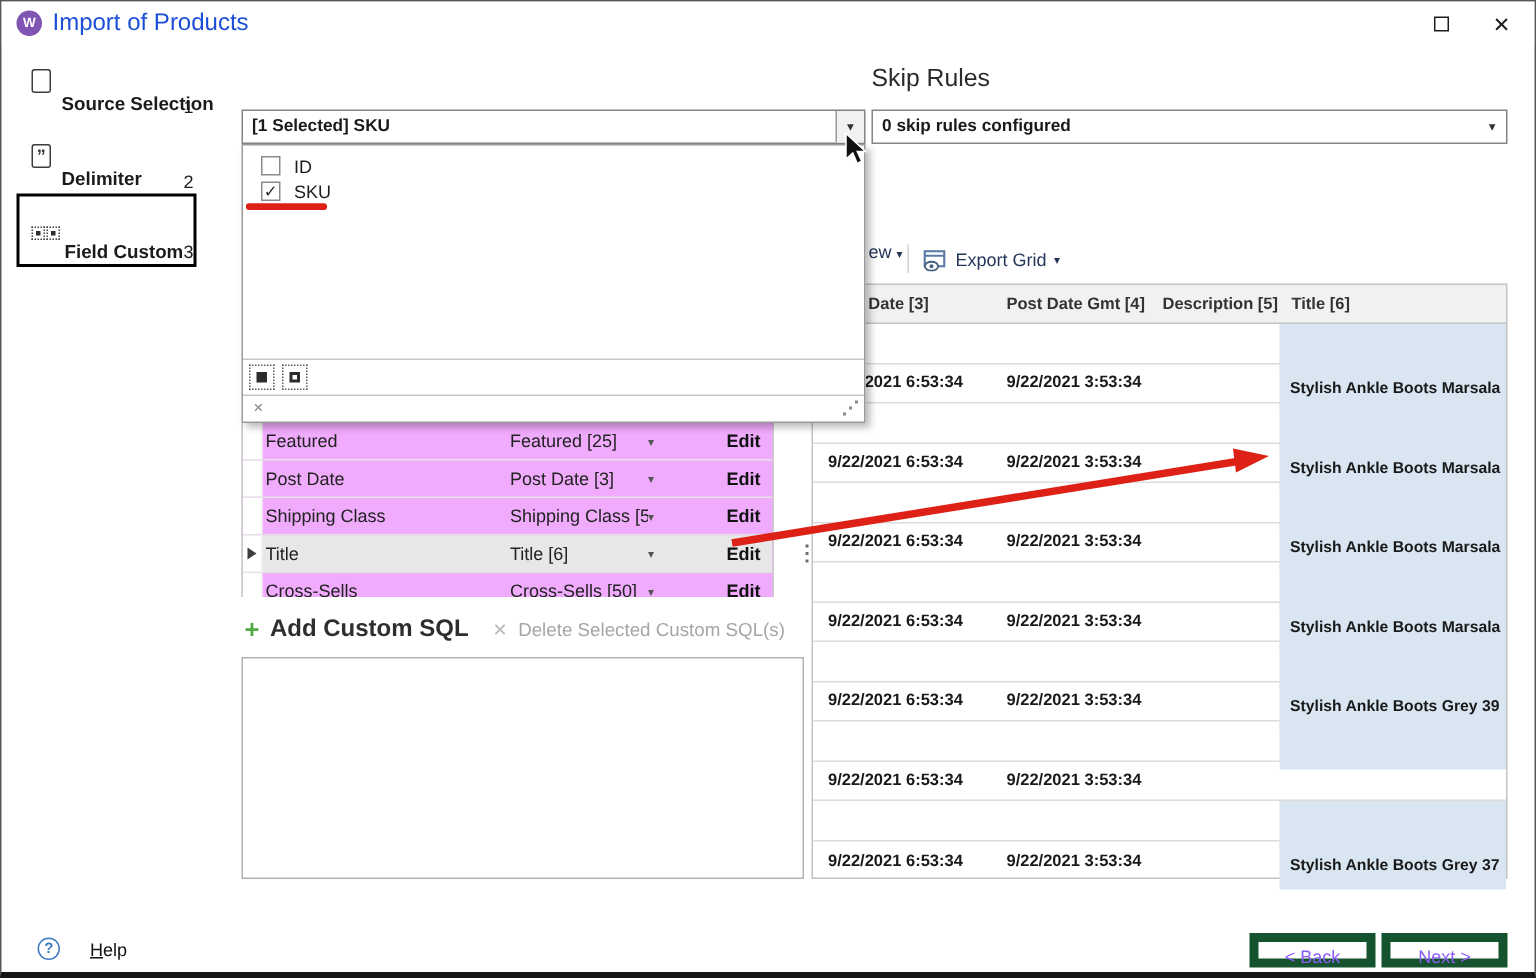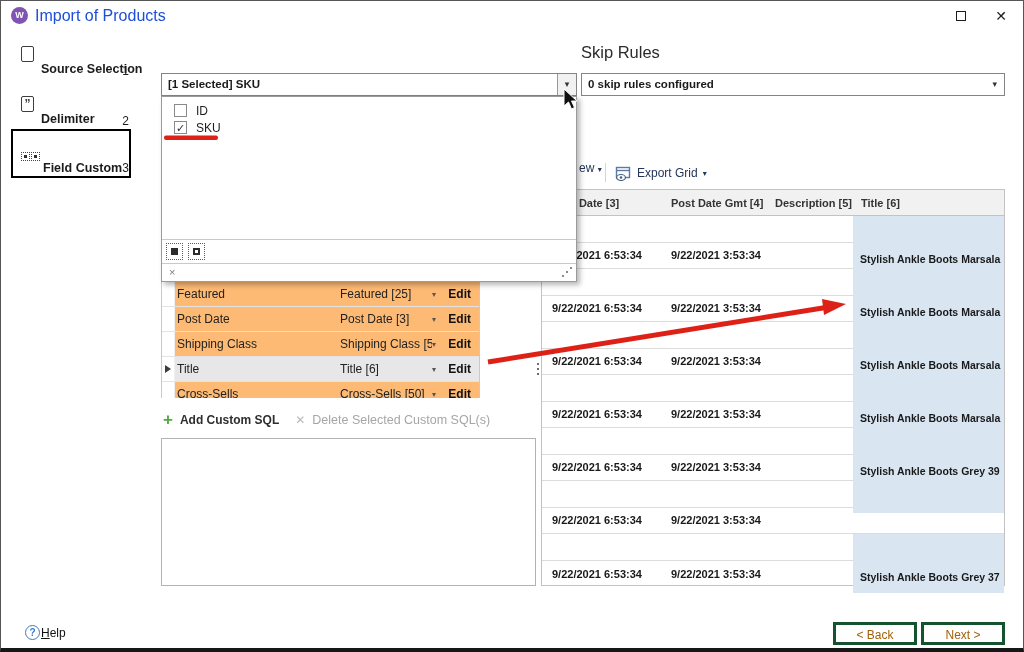--- a/index.html
+++ b/index.html
@@ -43,62 +43,62 @@
   .prow .plbl { margin-left:9px; font-size:12px; color:#1d1d1d; }
   .pfoot1 { height:24px; border-top:1px solid #c9c9c9; display:flex; align-items:center; gap:5px; padding-left:4px; }
   .bigdotsq { width:17px; height:17px; border:1px dotted #5c5c5c; position:relative; }
   .bigdotsq .fill { position:absolute; left:4px; top:4px; width:7px; height:7px; background:#2b2b2b; }
   .bigdotsq .hollow { position:absolute; left:4px; top:4px; width:7px; height:7px; border:2px solid #2b2b2b; }
   .pfoot2 { height:17px; border-top:1px solid #c9c9c9; position:relative; }
   .pclose { position:absolute; left:7px; top:1px; font-size:11px; color:#7e7e7e; line-height:14px; }
   .grip { position:absolute; right:4px; top:3px; width:10px; height:10px; }
   .grip i { position:absolute; width:2px; height:2px; background:#8a8a8a; }
   
-  .mapping { position:absolute; left:160px; top:281px; width:319px; height:116px; overflow:hidden;
-             border-left:1px solid #c9c9c9; border-right:1px solid #c9c9c9; background:#fdba74; }
+  .mapping { position:absolute; left:160px; top:281px; width:355px; height:116px; overflow:hidden;
+             border-left:1px solid #c9c9c9; border-right:1px solid #c9c9c9; background:#f0abfc; }
   .mrow { display:flex; align-items:center; height:25px; border-bottom:1px solid #e3e3e3; font-size:12px; color:#222; }
   .mrow.sel { background:#e7e7e7; }
   .mind { width:13px; align-self:stretch; background:#fff; border-right:1px solid #efefef; position:relative; }
   .mind .tri { position:absolute; left:3px; top:8px; width:0; height:0; border-left:6px solid #3c3c3c;
                border-top:4.5px solid transparent; border-bottom:4.5px solid transparent; }
   .mname { width:165px; padding-left:2px; white-space:nowrap; }
   .mval { display:flex; align-items:center; width:106px; }
   .mval .vtext { width:92px; overflow:hidden; white-space:nowrap; }
   .mval .varrow { font-size:8px; color:#555; }
   .medit { margin-left:auto; padding-right:8px; font-weight:bold; font-size:12px; color:#111; }
   .splitdots { position:absolute; left:535px; top:362px; width:4px; height:16px; }
   .splitdots i { position:absolute; left:1px; width:2px; height:2px; background:#6e6e6e; }
   
   .sqlbar { position:absolute; left:162px; top:407px; height:24px; display:flex; align-items:center; }
   .plus { color:#53a945; font-size:17px; font-weight:bold; line-height:20px; }
-  .addlbl { margin-left:7px; font-size:12px; font-weight:600; color:#2e2e2e; }
+  .addlbl { margin-left:7px; font-size:16px; font-weight:600; color:#2e2e2e; }
   .delx { margin-left:16px; color:#b9b9b9; font-size:12px; }
   .dellbl { margin-left:7px; font-size:12.5px; color:#a6a6a6; }
   .emptybox { position:absolute; left:160px; top:437px; width:375px; height:148px; border:1px solid #b2b2b2; background:#fff; }
   
   .rtool { position:absolute; top:160px; height:24px; font-size:12px; color:#24365a; }
   .tsep { position:absolute; left:604px; top:162px; width:1px; height:19px; background:#d4d4d4; }
   .tarrow { font-size:8px; color:#24365a; }
   
   .grid { position:absolute; left:540px; top:188px; width:464px; height:397px; border:1px solid #c3c3c3; background:#fff; z-index:1; }
   .ghead { display:flex; height:26px; background:#f1f1f1; border-bottom:1px solid #c3c3c3; }
   .gh { padding:0 10px; display:flex; align-items:center; font-size:11px; font-weight:600; color:#333; white-space:nowrap; overflow:hidden; }
   .c1 { width:119px; } .c2 { width:104px; } .c3 { width:88px; } .c4 { flex:1; }
   .gh.c4 { padding:0 8px; }
   .grow { display:flex; height:26.5px; border-bottom:1px solid #dcdcdc; }
   .gc { padding:0 10px; display:flex; align-items:center; font-size:11px; font-weight:bold; color:#191919; white-space:nowrap; overflow:hidden; }
   .gc.c4 { background:#d9e6f2; padding:16px 7px; font-size:10.5px; }
   
   .helpwrap { position:absolute; left:24px; top:624px; display:flex; align-items:center; }
   .qcirc { width:15px; height:15px; border-radius:50%; border:1.5px solid #3e7cc0; color:#3e7cc0;
            font-size:10px; font-weight:bold; text-align:center; line-height:13px; }
-  .helplbl { margin-left:1px; font-size:12px; color:#101010; }
+  .helplbl { margin-left:20px; font-size:12px; color:#101010; }
   .helplbl .acc { text-decoration:underline; }
-  .navbtn { position:absolute; top:621px; width:84px; height:23px; border:3px solid #14532d; background:#fefefe;
-            text-align:center; font-size:12px; line-height:21px; color:#a16207; }
+  .navbtn { position:absolute; top:621px; width:84px; height:23px; border:6px solid #14532d; background:#fefefe;
+            text-align:center; font-size:12px; line-height:21px; color:#8b5cf6; }
   
   .annot { position:absolute; left:0; top:0; z-index:9; pointer-events:none; }
   .cursor { position:absolute; left:560px; top:86px; z-index:10; pointer-events:none; }
 </style>
 </head>
 <body>
 
 <div id="win">
 
   <div class="titlebar">

